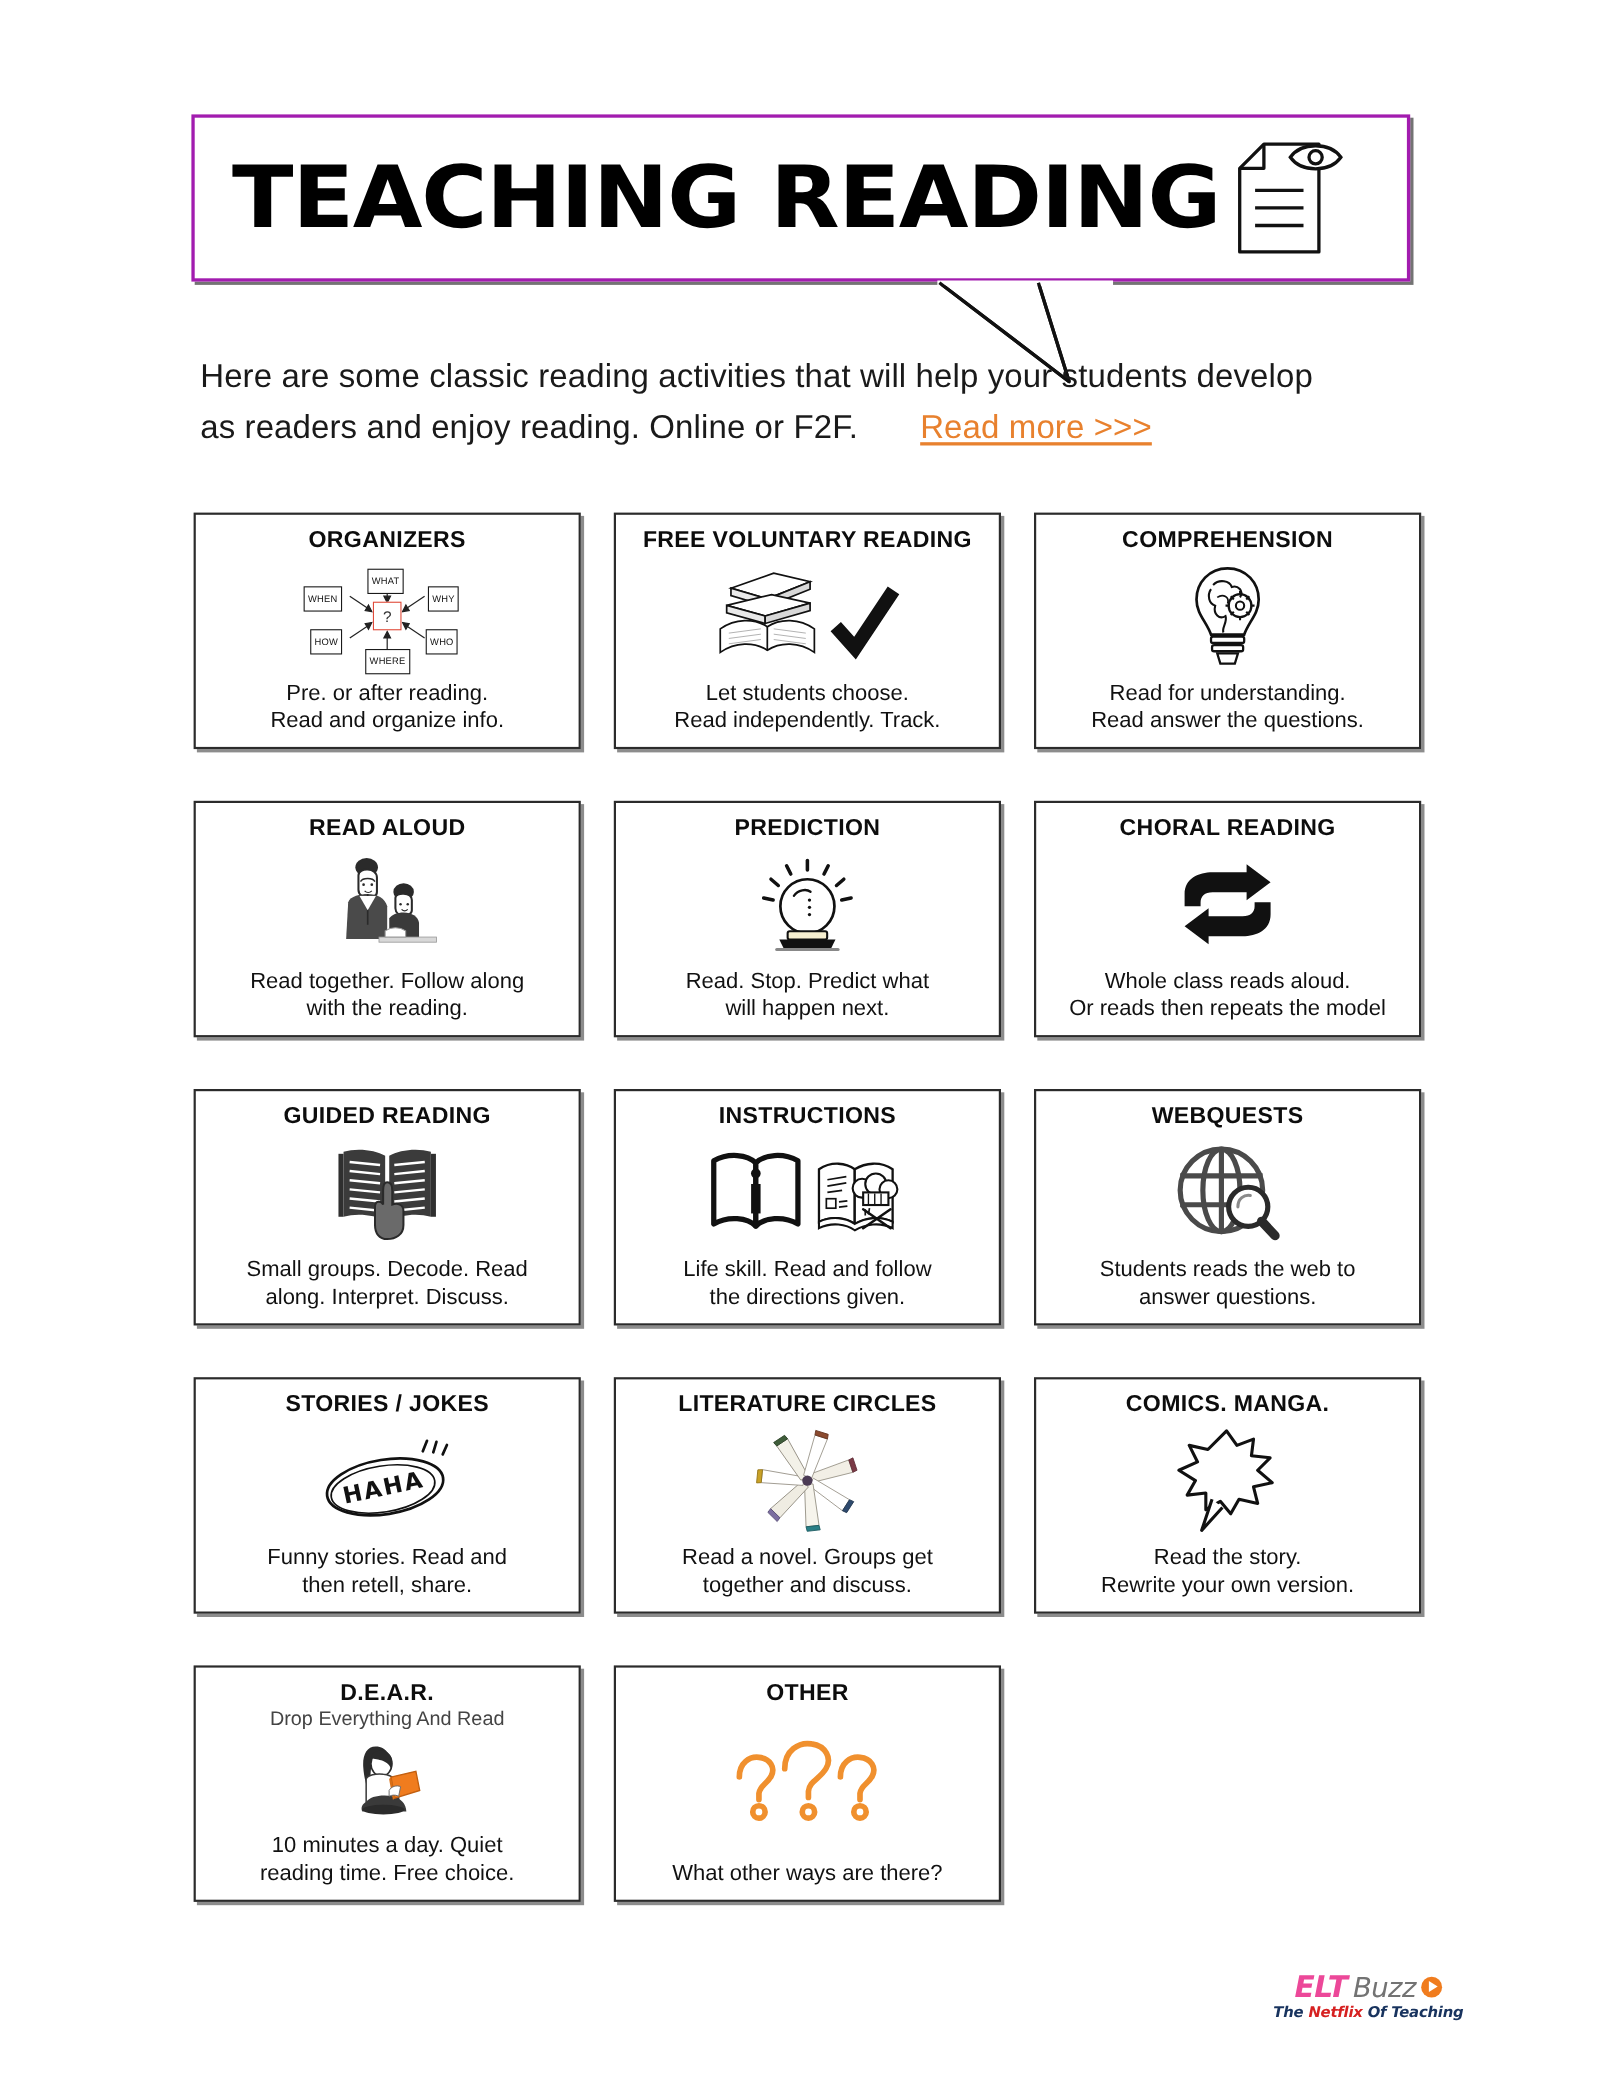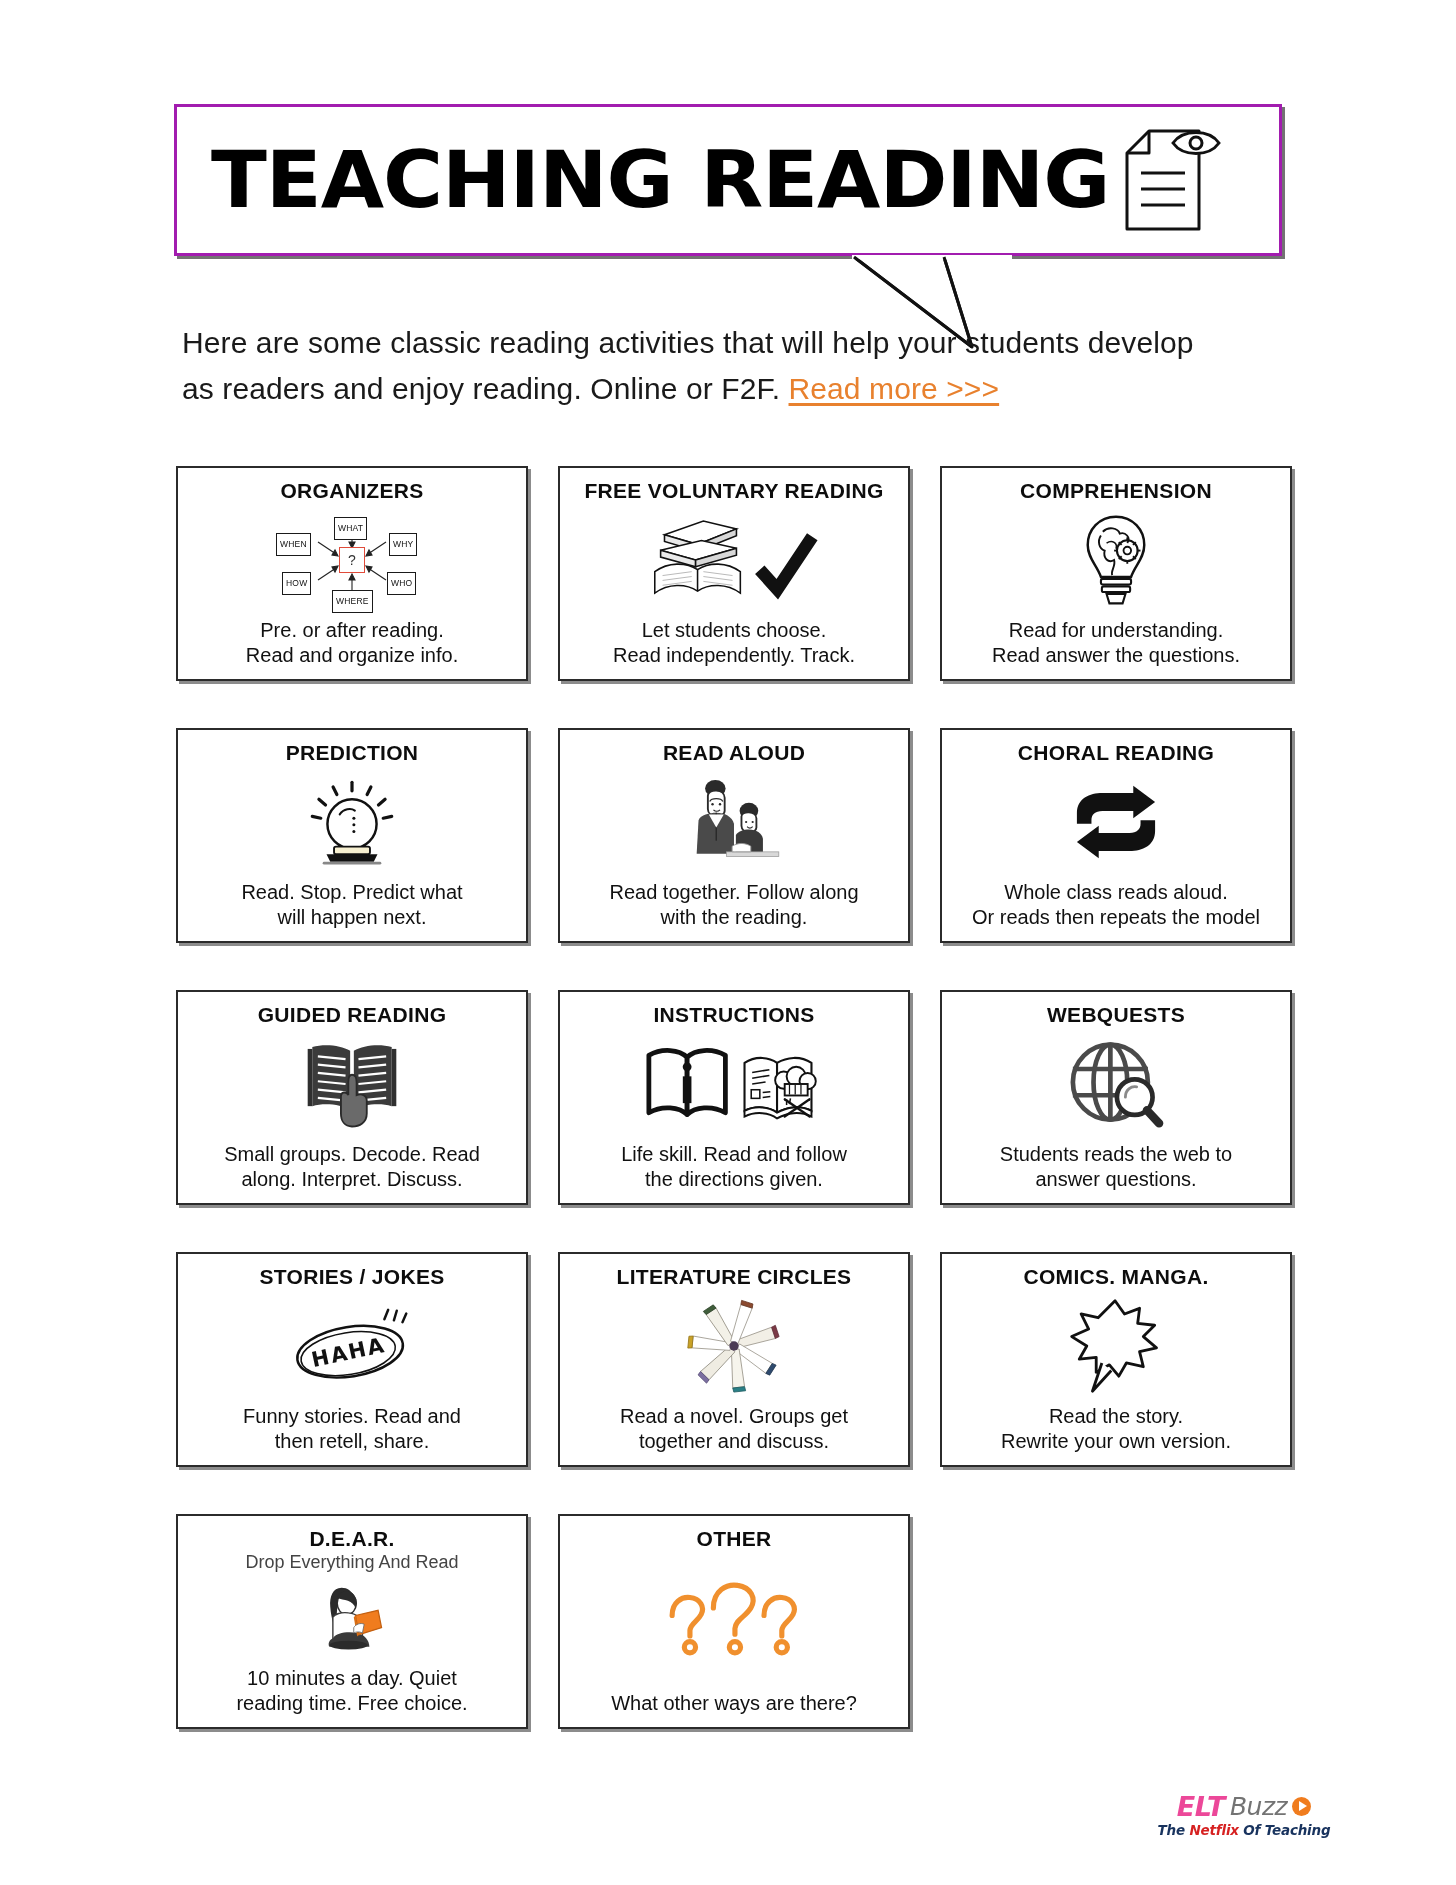--- a/index.html
+++ b/index.html
@@ -76,20 +76,21 @@
     top: 320px;
     width: 1120px;
     font-size: 30px;
     line-height: 1.52;
     color: #1a1a1a;
     letter-spacing: 0.1px;
   }
   .intro .readmore {
     color: #E8812E;
     text-underline-offset: 4px;
+    margin-left: 48px;
   }
 
   
   .grid {
     position: absolute;
     left: 176px;
     top: 466px;
     width: 1116px;
     display: grid;
     grid-template-columns: repeat(3, 352px);
@@ -348,49 +349,20 @@
             <line x1="61" y1="33" x2="58" y2="36"></line>
               <line x1="46" y1="48" x2="43" y2="51"></line>
           </g>
         </svg>
       </div>
       <div class="card-desc">Read for understanding.
 Read answer the questions.</div>
     </div>
 
     <div class="card">
-      <div class="card-title">PREDICTION</div>
-      <div class="card-icon">
-        <svg viewBox="0 0 110 96" width="104" height="92">
-          <g stroke="#111" stroke-width="3.4" stroke-linecap="round">
-            <line x1="55" y1="6" x2="55" y2="15"></line>
-            <line x1="35" y1="11" x2="39" y2="19"></line>
-            <line x1="75" y1="11" x2="71" y2="19"></line>
-            <line x1="20" y1="24" x2="27" y2="30"></line>
-            <line x1="90" y1="24" x2="83" y2="30"></line>
-            <line x1="13" y1="42" x2="22" y2="44"></line>
-            <line x1="97" y1="42" x2="88" y2="44"></line>
-          </g>
-          <circle cx="55" cy="50" r="26" fill="#fff" stroke="#111" stroke-width="2.6"></circle>
-          <path d="M42 40 C46 34, 54 33, 58 36" fill="none" stroke="#111" stroke-width="2.2" stroke-linecap="round"></path>
-          <g fill="#111">
-            <circle cx="57" cy="44" r="1.6"></circle>
-              <circle cx="57" cy="51" r="1.6"></circle>
-              <circle cx="57" cy="58" r="1.6"></circle>
-          </g>
-          <rect x="36" y="74" width="38" height="8" rx="2" fill="#F6EFD0" stroke="#111" stroke-width="2"></rect>
-          <path d="M28 82 L82 82 L78 90 L32 90 Z" fill="#111"></path>
-          <rect x="24" y="90" width="62" height="3" rx="1.5" fill="#888"></rect>
-        </svg>
-      </div>
-      <div class="card-desc">Read. Stop. Predict what
-will happen next.</div>
-    </div>
-
-    <div class="card">
       <div class="card-title">READ ALOUD</div>
       <div class="card-icon">
         <svg viewBox="0 0 120 92" width="112" height="86">
           <ellipse cx="40" cy="10" rx="11" ry="9" fill="#2a2a2a"></ellipse>
           <path d="M32 18 C32 10, 50 10, 50 20 L50 34 C50 42, 32 42, 32 32 Z" fill="#fff" stroke="#2a2a2a" stroke-width="2"></path>
           <path d="M34 24 C36 20, 46 20, 48 24" fill="none" stroke="#2a2a2a" stroke-width="1.4"></path>
           <circle cx="37" cy="27" r="1.3" fill="#2a2a2a"></circle>
             <circle cx="45" cy="27" r="1.3" fill="#2a2a2a"></circle>
           <path d="M38 33 C40 35, 43 35, 45 33" fill="none" stroke="#2a2a2a" stroke-width="1.3"></path>
           <path d="M22 44 C24 38, 34 36, 41 36 C50 36, 58 40, 60 48 L60 80 L20 80 Z" fill="#4a4a4a"></path>
@@ -404,20 +376,49 @@
           <path d="M62 60 C64 56, 70 54, 76 54 C84 54, 90 58, 91 64 L91 80 L62 80 Z" fill="#3a3a3a"></path>
           <rect x="52" y="78" width="56" height="5" fill="#d8d8d8" stroke="#999" stroke-width="0.8"></rect>
           <path d="M58 72 C64 68, 72 68, 78 72 L78 78 L58 78 Z" fill="#fff" stroke="#999" stroke-width="1"></path>
         </svg>
       </div>
       <div class="card-desc">Read together. Follow along
 with the reading.</div>
     </div>
 
     <div class="card">
+      <div class="card-title">PREDICTION</div>
+      <div class="card-icon">
+        <svg viewBox="0 0 110 96" width="104" height="92">
+          <g stroke="#111" stroke-width="3.4" stroke-linecap="round">
+            <line x1="55" y1="6" x2="55" y2="15"></line>
+            <line x1="35" y1="11" x2="39" y2="19"></line>
+            <line x1="75" y1="11" x2="71" y2="19"></line>
+            <line x1="20" y1="24" x2="27" y2="30"></line>
+            <line x1="90" y1="24" x2="83" y2="30"></line>
+            <line x1="13" y1="42" x2="22" y2="44"></line>
+            <line x1="97" y1="42" x2="88" y2="44"></line>
+          </g>
+          <circle cx="55" cy="50" r="26" fill="#fff" stroke="#111" stroke-width="2.6"></circle>
+          <path d="M42 40 C46 34, 54 33, 58 36" fill="none" stroke="#111" stroke-width="2.2" stroke-linecap="round"></path>
+          <g fill="#111">
+            <circle cx="57" cy="44" r="1.6"></circle>
+              <circle cx="57" cy="51" r="1.6"></circle>
+              <circle cx="57" cy="58" r="1.6"></circle>
+          </g>
+          <rect x="36" y="74" width="38" height="8" rx="2" fill="#F6EFD0" stroke="#111" stroke-width="2"></rect>
+          <path d="M28 82 L82 82 L78 90 L32 90 Z" fill="#111"></path>
+          <rect x="24" y="90" width="62" height="3" rx="1.5" fill="#888"></rect>
+        </svg>
+      </div>
+      <div class="card-desc">Read. Stop. Predict what
+will happen next.</div>
+    </div>
+
+    <div class="card">
       <div class="card-title">CHORAL READING</div>
       <div class="card-icon">
         <svg viewBox="0 0 110 84" width="100" height="78">
           <path d="M12 32 C12 16, 26 10, 40 10 L74 10 L74 2 L98 20 L74 38 L74 30 L40 30 C32 30, 28 34, 28 40 L28 44 L12 44 Z" fill="#111"></path>
           <path d="M98 52 C98 68, 84 74, 70 74 L36 74 L36 82 L12 64 L36 46 L36 54 L70 54 C78 54, 82 50, 82 44 L82 40 L98 40 Z" fill="#111"></path>
         </svg>
       </div>
       <div class="card-desc">Whole class reads aloud.
 Or reads then repeats the model</div>
     </div>

